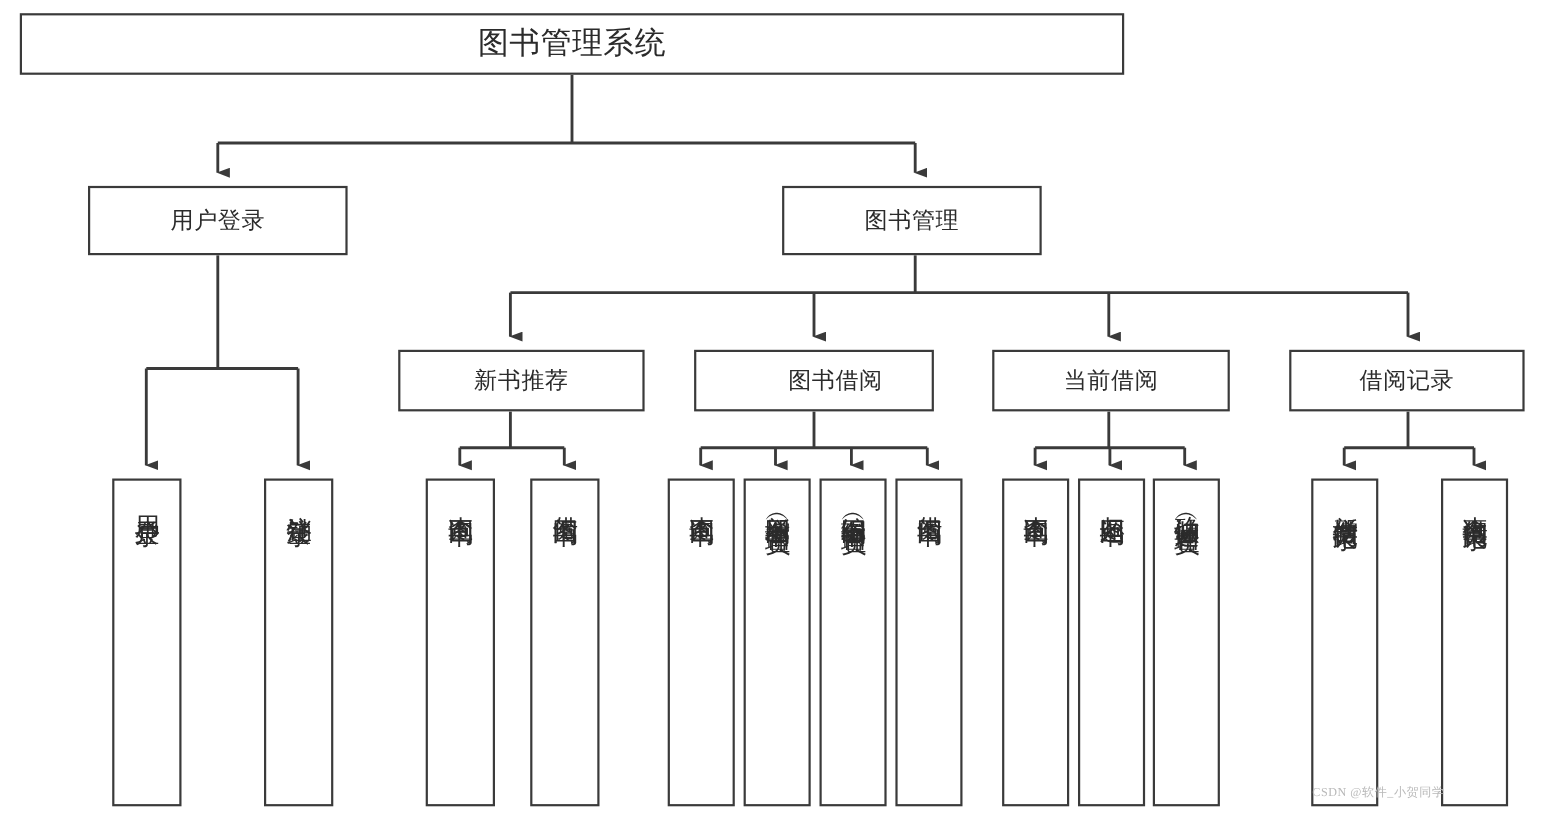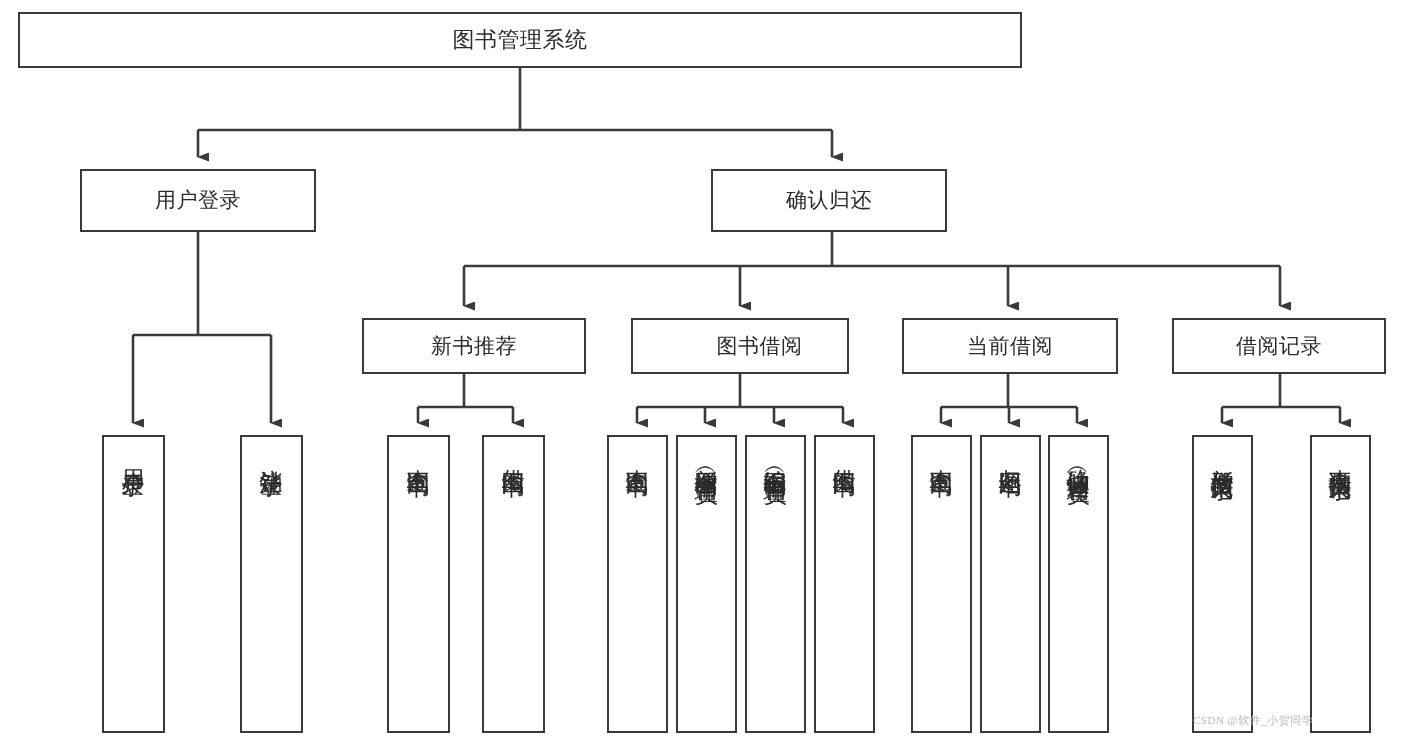--- a/index.html
+++ b/index.html
@@ -33,21 +33,21 @@
     display:block;
     line-height:1.18;
     letter-spacing:0.5px;
     white-space:pre;
   }
   
   .node.h .label{
     font-size:21px;
     writing-mode:horizontal-tb;
   }
-  .node.h.root .label{font-size:22px;font-family:Liberation Serif, serif;}
+  .node.h.root .label{font-size:28px;font-family:Liberation Serif, serif;}
   
   .node.v{
     align-items:flex-start;
     padding-top:14px;
   }
   .node.v .label{
     writing-mode:vertical-rl;
     text-orientation:upright;
     font-size:23px;
     line-height:1.05;
@@ -120,21 +120,21 @@
   </svg>
 
   <div class="node h root" style="left:18px;top:12px;width:1004px;height:56px;">
     <span class="label">图书管理系统</span>
   </div>
 
   <div class="node h" style="left:80px;top:169px;width:236px;height:63px;">
     <span class="label">用户登录</span>
   </div>
   <div class="node h" style="left:711px;top:169px;width:236px;height:63px;">
-    <span class="label">确认归还</span>
+    <span class="label">图书管理</span>
   </div>
 
   <div class="node h" style="left:362px;top:318px;width:224px;height:56px;">
     <span class="label">新书推荐</span>
   </div>
   <div class="node h" style="left:631px;top:318px;width:218px;height:56px;padding-left:39px;">
     <span class="label">图书借阅</span>
   </div>
   <div class="node h" style="left:1172px;top:318px;width:214px;height:56px;">
     <span class="label">借阅记录</span>

